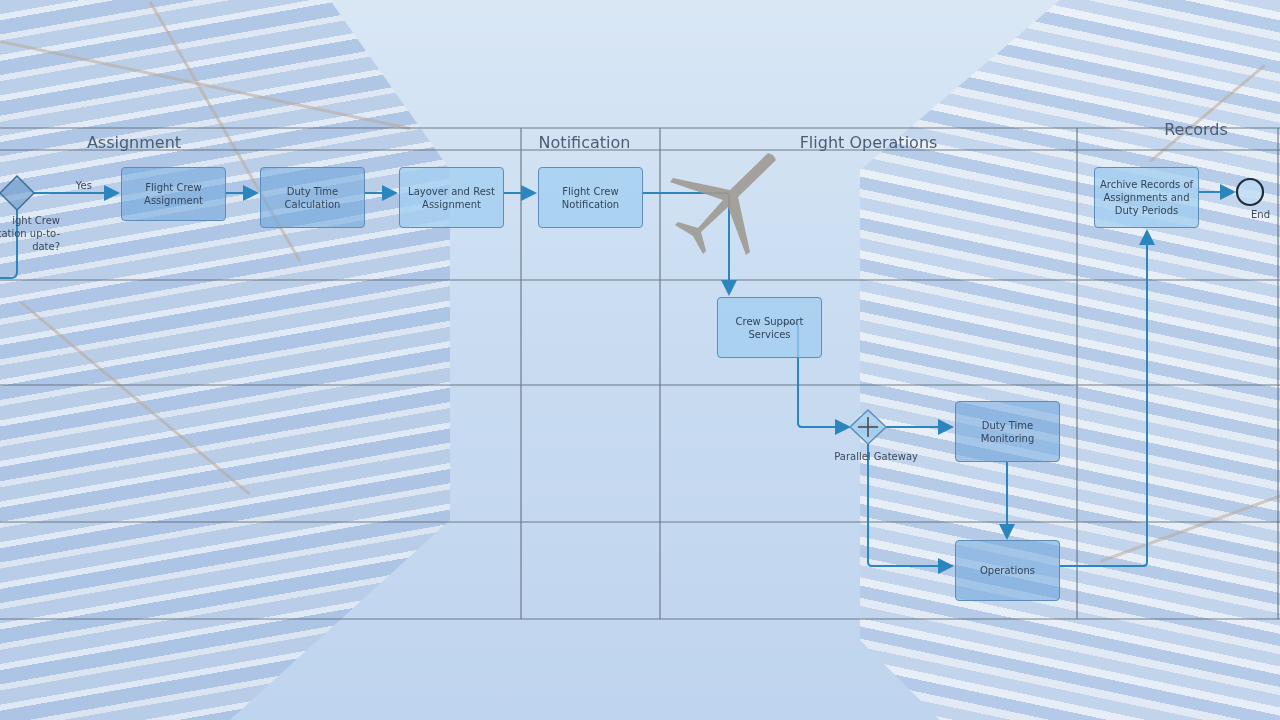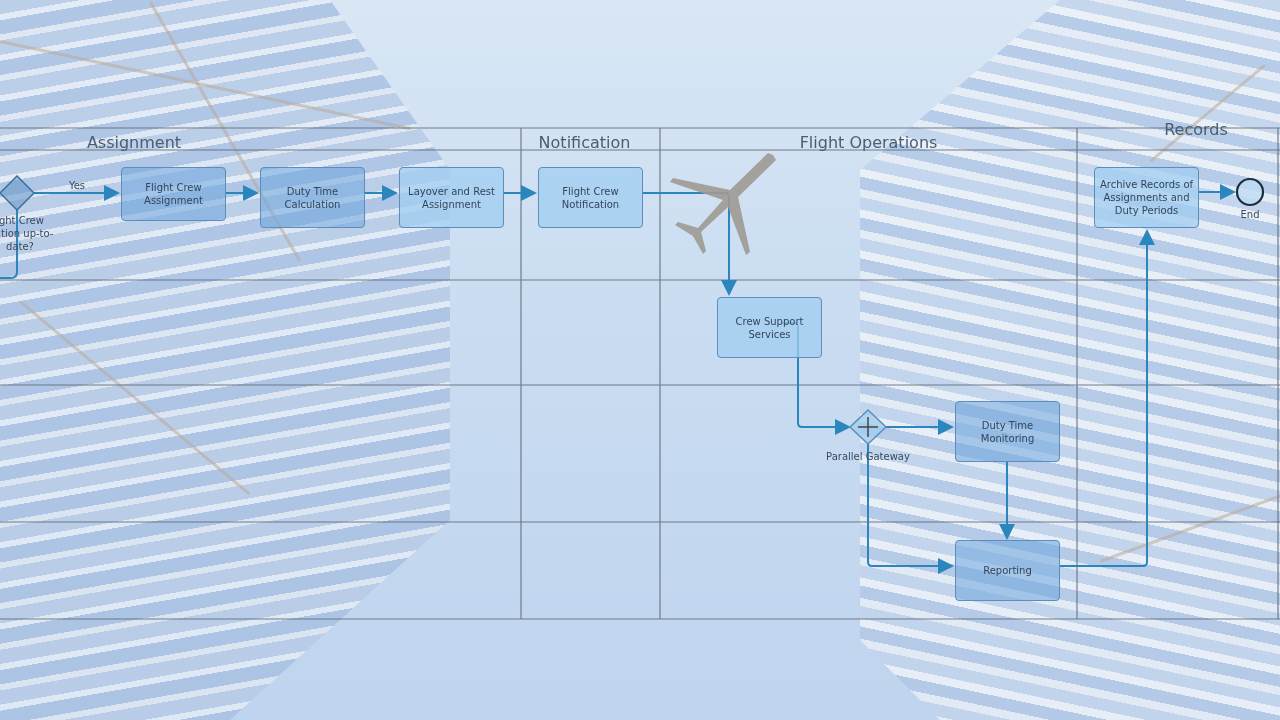--- a/index.html
+++ b/index.html
@@ -11,21 +11,21 @@
     clip-path:polygon(0 0,330px 0,450px 170px,450px 520px,230px 720px,0 720px);opacity:.85;}
   .bld-right{position:absolute;right:0;top:0;width:420px;height:720px;
     background:repeating-linear-gradient(-168deg,#c2d4ec 0 12px,#eef2f8 12px 20px,#b2c8e6 20px 32px,#e7edf5 32px 40px);
     clip-path:polygon(200px 0,420px 0,420px 720px,80px 720px,0 640px,0 170px);opacity:.85;}
   .branch{position:absolute;background:#b9a999;opacity:.55;height:3px;transform-origin:left center;border-radius:2px;}
   svg.diagram{position:absolute;left:0;top:0;}
   .lane-label{position:absolute;font-size:16px;color:#4b5d72;text-align:center;}
   .task{position:absolute;border:1.2px solid #5d8dba;border-radius:4px;display:flex;align-items:center;justify-content:center;text-align:center;font-size:10px;line-height:13px;color:#33455a;box-sizing:border-box;padding:2px 4px;}
   .task.dark{background:rgba(109,165,220,.55);}
   .task.light{background:rgba(160,206,240,.75);}
-  .lbl{position:absolute;font-size:10px;color:#3a4a5c;text-align:center;line-height:13px;}
+  .lbl{position:absolute;font-size:10px;color:#3a4a5c;text-align:right;line-height:13px;}
   .plane{position:absolute;left:668px;top:150px;width:110px;height:110px;}
 </style>
 </head>
 <body>
 
 <div class="bg">
   <div class="bld-left"></div>
   <div class="bld-right"></div>
   <div class="branch" style="left:0;top:40px;width:420px;transform:rotate(12deg);"></div>
   <div class="branch" style="left:150px;top:0;width:300px;transform:rotate(60deg);"></div>
@@ -92,15 +92,15 @@
 
 <svg class="plane" viewBox="0 0 110 110">
   <g fill="#9e9a92" opacity="0.9">
     <path d="M105,5 L100,3 L62,40 L5,28 L2,32 L55,50 L30,78 L10,72 L7,75 L25,86 L35,104 L38,101 L33,82 L60,57 L78,105 L82,102 L70,47 L108,10 z"></path>
   </g>
 </svg>
 
 <div class="task light" style="left:677px;top:297px;width:105px;height:61px;margin-left:40px;">Crew Support Services</div>
 <div class="lbl" style="left:818px;top:450px;width:100px;">Parallel Gateway</div>
 <div class="task dark" style="left:955px;top:401px;width:105px;height:61px;">Duty Time Monitoring</div>
-<div class="task dark" style="left:955px;top:540px;width:105px;height:61px;">Reporting</div>
+<div class="task dark" style="left:955px;top:540px;width:105px;height:61px;">Operations</div>
 <div class="task light" style="left:1094px;top:167px;width:105px;height:61px;">Archive Records of Assignments and Duty Periods</div>
 <div class="lbl" style="left:1230px;top:208px;width:40px;">End</div>
 
 </body></html>

